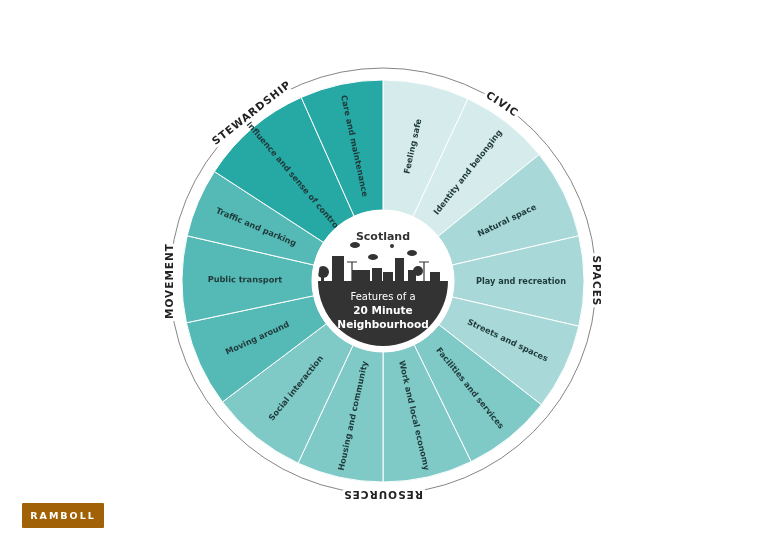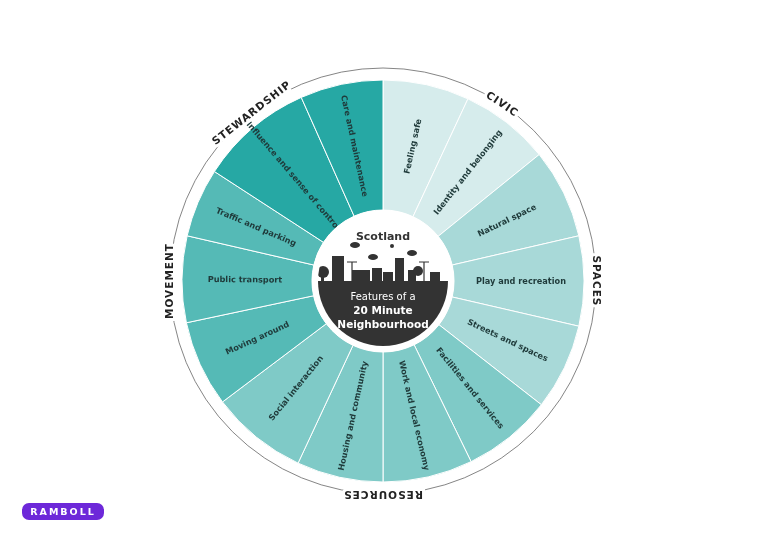--- a/index.html
+++ b/index.html
@@ -3,21 +3,21 @@
 <meta charset="utf-8">
 <style>
   html, body { margin:0; padding:0; background:#ffffff; }
   body { width:768px; height:543px; position:relative; overflow:hidden; font-family:"Liberation Sans", sans-serif; }
   #wheel { position:absolute; left:0; top:0; width:768px; height:543px; }
   .seg-label { font-family:"DejaVu Sans", sans-serif; font-size:8.2px; font-weight:bold; fill:#1f3a3a; }
   .cat-label { font-family:"DejaVu Sans", sans-serif; font-size:10.5px; font-weight:bold; fill:#222; letter-spacing:1px; }
   .center-title { font-family:"DejaVu Sans", sans-serif; font-size:11px; font-weight:bold; fill:#333; }
   .center-sub { font-family:"DejaVu Sans", sans-serif; font-size:10px; fill:#ffffff; }
   .center-bold { font-family:"DejaVu Sans", sans-serif; font-size:10.5px; font-weight:bold; fill:#ffffff; }
-  .logo { position:absolute; left:22px; top:503px; width:82px; height:17px; background:#6d28d9; border-radius:7px;
+  .logo { position:absolute; left:22px; top:503px; width:82px; height:25px; background:#a16207; border-radius:1px;
           color:#fff; font-family:"DejaVu Sans", sans-serif; font-weight:bold; font-size:9.5px; letter-spacing:2px;
           display:flex; align-items:center; justify-content:center; }
 </style>
 </head>
 <body>
 
 <svg id="wheel" viewBox="0 0 768 543" xmlns="http://www.w3.org/2000/svg">
 
   <circle cx="383" cy="281" r="213" fill="none" stroke="#666" stroke-width="0.8"></circle>
   <g id="ring-gaps"></g>

